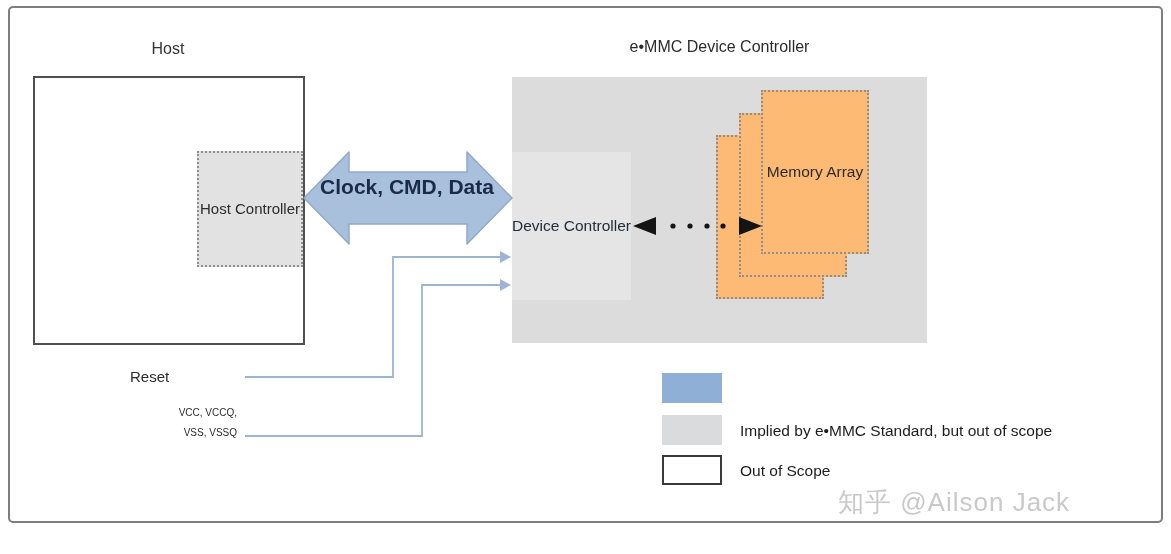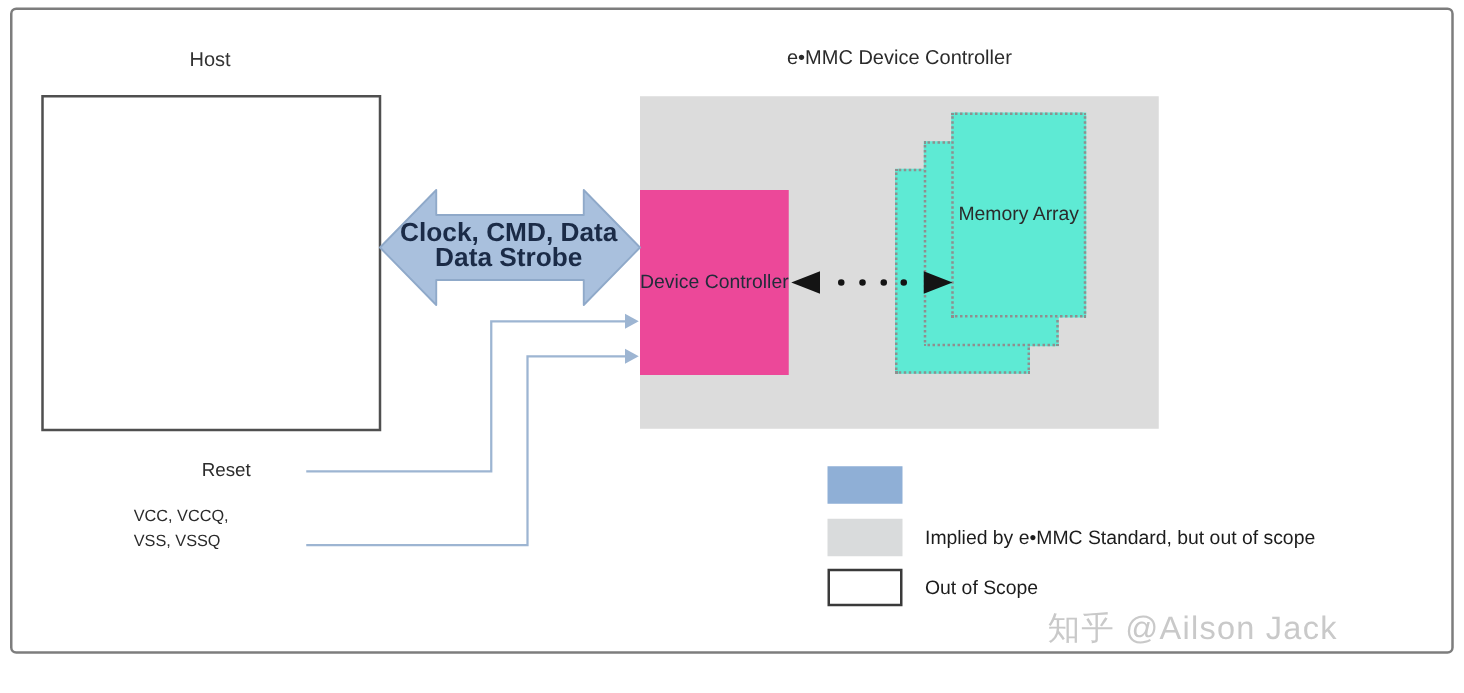--- a/index.html
+++ b/index.html
@@ -7,72 +7,74 @@
           font-family:"Liberation Sans","DejaVu Sans",sans-serif;color:#2b2b2b;}
   .abs{position:absolute;}
   .frame{left:8px;top:6px;width:1151px;height:513px;border:2px solid #7d7d7d;border-radius:5px;background:#ffffff;}
   .host-title{left:103px;top:40px;width:130px;text-align:center;font-size:16px;color:#333;}
   .host-box{left:33px;top:76px;width:268px;height:265px;border:2px solid #4f4f4f;background:#ffffff;}
   .host-ctrl{left:197px;top:151px;width:102px;height:112px;border:2px dotted #8e8e8e;background:#e2e2e2;
              display:flex;align-items:center;justify-content:center;text-align:center;
              font-size:15px;line-height:1.3;color:#2b2b2b;}
   .emmc-title{left:512px;top:38px;width:415px;text-align:center;font-size:16px;color:#2b2b2b;}
   .emmc-box{left:512px;top:77px;width:415px;height:266px;background:#dcdcdc;}
-  .mem{width:104px;height:160px;border:2px dotted #8f8f8f;background:#5eead4;}
+  .mem{width:104px;height:160px;border:2px dotted #8f8f8f;background:#fdba74;}
   .mem-back{left:716px;top:135px;}
   .mem-mid{left:739px;top:113px;}
   .mem-front{left:761px;top:90px;display:flex;align-items:center;justify-content:center;
              text-align:center;font-size:15.5px;line-height:1.3;color:#2b2b2b;}
   .dev-ctrl{left:512px;top:152px;width:119px;height:148px;background:#a3b9d6;
             display:flex;align-items:center;justify-content:center;text-align:center;
             font-size:15.5px;line-height:1.35;color:#222c3a;}
   .bus-arrow{left:302px;top:150px;width:212px;height:96px;}
   .bus-label{left:315px;top:177px;width:184px;text-align:center;font-weight:bold;
              font-size:21px;line-height:20px;color:#1b2b47;}
   .connectors{left:0;top:0;width:1171px;height:554px;pointer-events:none;}
-  .reset-label{left:130px;top:368px;width:102px;text-align:center;font-size:15px;}
-  .power-label{left:107px;top:403px;width:130px;text-align:left;font-size:13px;line-height:20px;}
+  .reset-label{left:130px;top:368px;width:102px;text-align:left;font-size:15px;}
+  .power-label{left:107px;top:403px;width:130px;text-align:right;font-size:10px;line-height:20px;}
   .swatch{left:662px;width:60px;height:30px;}
   .sw-1{top:373px;}
   .sw-2{top:415px;}
   .sw-3{top:455px;width:56px;height:26px;border:2px solid #3a3a3a;background:#ffffff;}
   .lg-label{left:740px;width:420px;font-size:15.5px;color:#1c1c1c;}
   .lg-1{top:380px;} .lg-2{top:422px;} .lg-3{top:462px;}
   .watermark{left:838px;top:485px;width:306px;text-align:left;font-size:26px;letter-spacing:1px;
              color:#c9c9c9;text-shadow:1px 1px 1px #ffffff,-1px -1px 1px #ffffff;z-index:10;}
 </style>
 </head>
 <body>
 
 <div class="canvas">
 
   <div class="abs frame"></div>
 
   <div class="abs host-title">Host</div>
   <div class="abs host-box"></div>
+  <div class="abs host-ctrl">
+    <span>Host Controller</span>
+  </div>
 
   <div class="abs emmc-title">e•MMC Device Controller</div>
   <div class="abs emmc-box" style="background-color: rgb(220, 220, 220);"></div>
 
   <div class="abs mem mem-back"></div>
   <div class="abs mem mem-mid"></div>
   <div class="abs mem mem-front">
     <span>Memory Array</span>
   </div>
 
-  <div class="abs dev-ctrl" style="background-color: #ec4899;">
+  <div class="abs dev-ctrl" style="background-color: #e5e5e5;">
     <span>Device Controller</span>
   </div>
 
   <svg class="abs bus-arrow" viewBox="0 0 212 96">
     <polygon points="2,48 47,2 47,22 165,22 165,2 210,48 165,94 165,74 47,74 47,94" fill="#a9c0dd" stroke="#8fa9c9" stroke-width="1.5" stroke-linejoin="round"></polygon>
   </svg>
   <div class="abs bus-label">
     <div>Clock, CMD, Data</div>
-    <div>Data Strobe</div>
   </div>
 
   <svg class="abs connectors" viewBox="0 0 1171 554">
     <polyline points="245,377 393,377 393,257 500,257" fill="none" stroke="#9db5d2" stroke-width="1.8"></polyline>
     <polygon points="500,251 511,257 500,263" fill="#9db5d2"></polygon>
     <polyline points="245,436 422,436 422,285 500,285" fill="none" stroke="#9db5d2" stroke-width="1.8"></polyline>
     <polygon points="500,279 511,285 500,291" fill="#9db5d2"></polygon>
     <polygon points="633,226 656,217 656,235" fill="#141414"></polygon>
     <g fill="#141414">
       <circle cx="673" cy="226" r="2.6"></circle>

